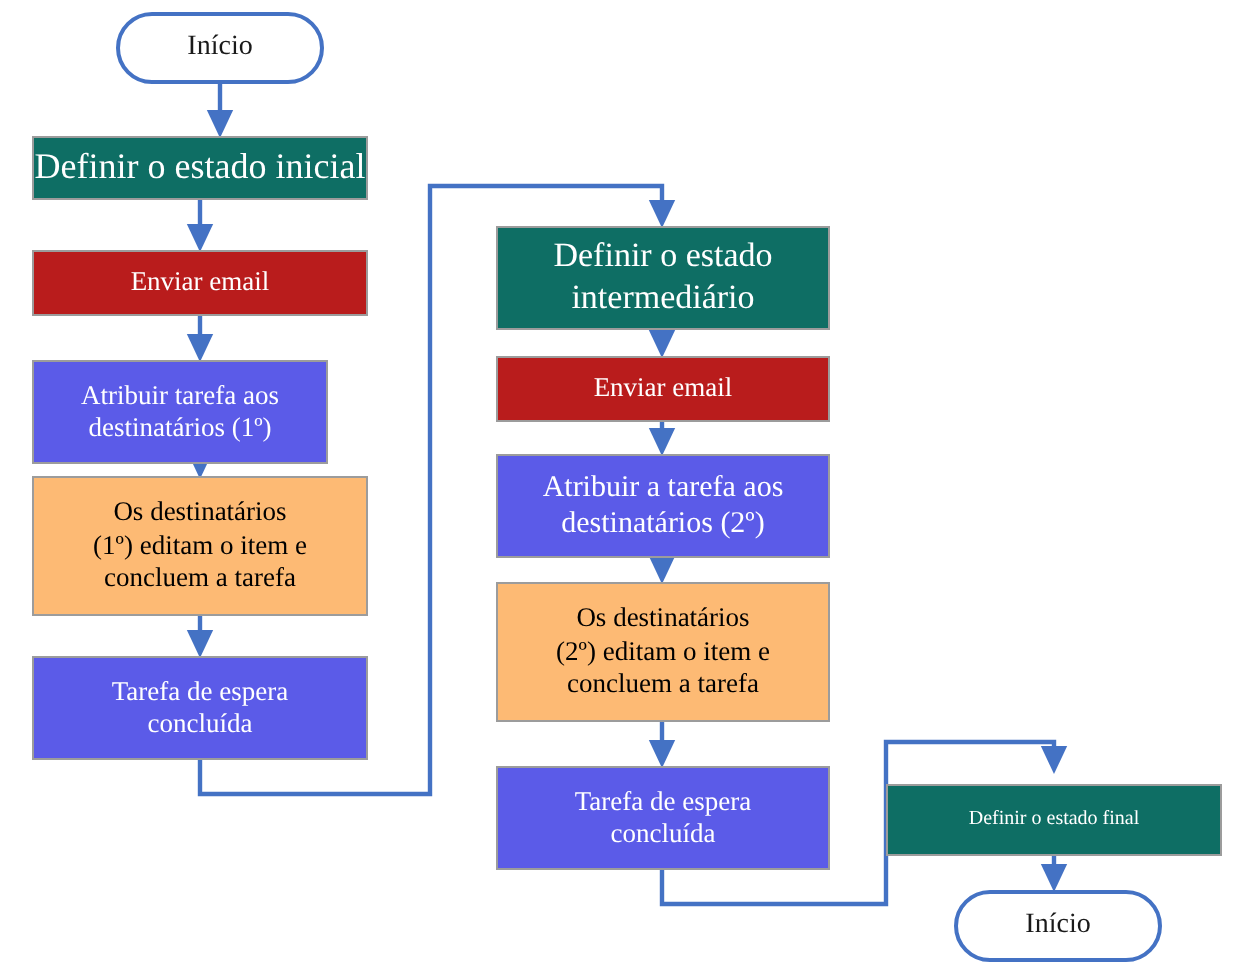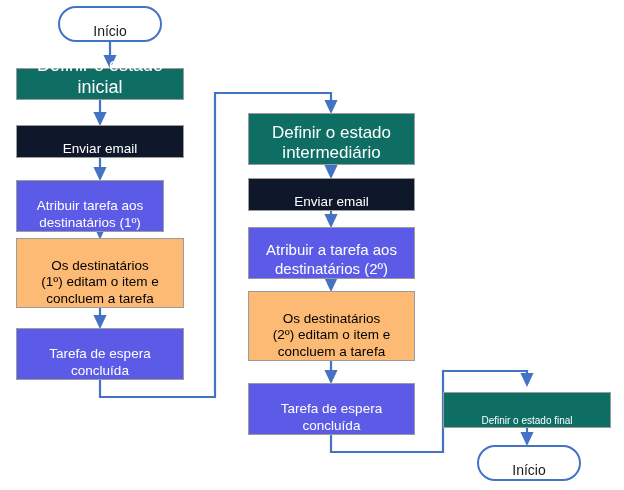--- a/index.html
+++ b/index.html
@@ -23,31 +23,32 @@
     position: absolute;
     left: 0;
     top: 0;
     width: 624px;
     height: 490px;
   }
   .node {
     position: absolute;
     box-sizing: border-box;
     display: flex;
-    align-items: flex-end;
+    align-items: center;
     justify-content: center;
     text-align: center;
     line-height: 1.22;
     white-space: pre-line;
+    font-family: Liberation Serif, serif;
   }
   .node.process {
     border: 1px solid #9c9c9c;
   }
   .node.teal   { background: #0E6E64; color: #ffffff; }
-  .node.blue   { background: #0f172a; color: #ffffff; }
+  .node.blue   { background: #b91c1c; color: #ffffff; }
   .node.purple { background: #5B5BE8; color: #ffffff; }
   .node.lilac  { background: #fdba74; color: #000000; }
   .node.terminator {
     background: #ffffff;
     color: #1a1a1a;
     border: 2px solid #4472C4;
     border-radius: 999px;
   }
   .topnote {
     position: absolute;

